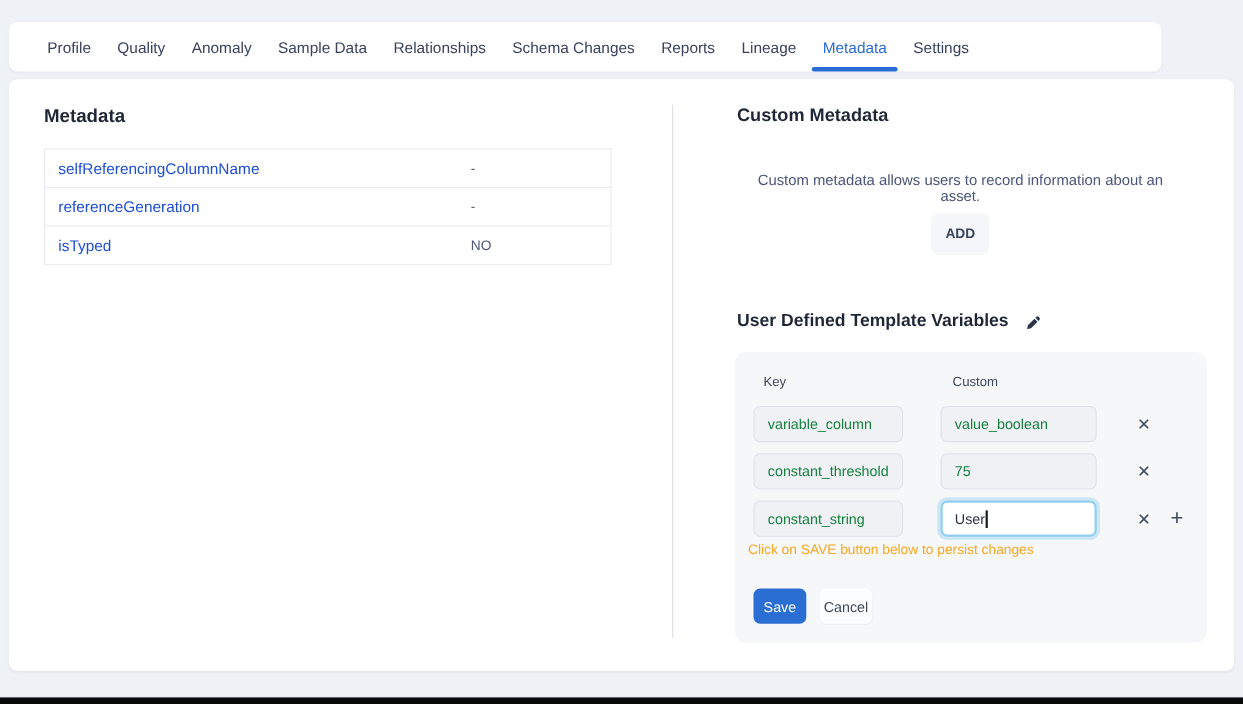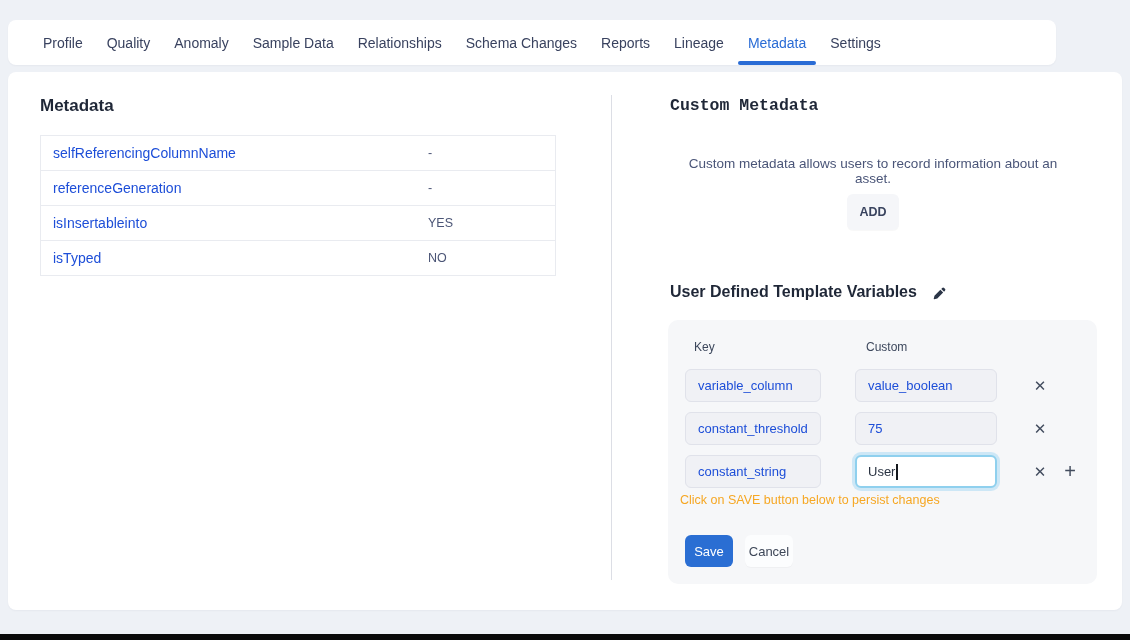--- a/index.html
+++ b/index.html
@@ -51,21 +51,21 @@
   }
   .kv-row {
     position:relative; height:35px; border-bottom:1px solid #e9ebf0;
     display:flex; align-items:center;
   }
   .kv-key { padding-left:12px; font-size:14px; color:#1d4ed8; }
   .kv-val { position:absolute; left:387px; font-size:12.5px; color:#4b5576; }
 
   
   .right { position:absolute; left:604px; top:0; right:0; height:100%; }
-  .right .title-custom { position:absolute; left:58px; top:24px; font-size:16.5px; font-weight:600; color:#1f2737;font-family:Liberation Mono, monospace; }
+  .right .title-custom { position:absolute; left:58px; top:24px; font-size:16.5px; font-weight:600; color:#1f2737; }
   .desc {
     position:absolute; left:58px; right:46px; top:84px;
     text-align:center; font-size:13.5px; color:#4a5578;
   }
   .add-wrap { position:absolute; left:58px; right:46px; top:122px; display:flex; justify-content:center; }
   .add-btn {
     min-width:50px; height:36px; padding:0 12px;
     background:#f5f6f9; border:none; border-radius:6px;
     font-family:inherit; font-size:12.5px; font-weight:600; color:#3a445f;
     cursor:pointer; box-shadow:0 1px 1px rgba(16,24,40,.03);
@@ -83,21 +83,21 @@
     background:#f6f7f9; border-radius:10px;
   }
   .col-label { position:absolute; top:20px; font-size:12px; color:#3c475c; }
   .col-label.key { left:26px; }
   .col-label.value { left:198px; }
 
   .field {
     position:absolute; height:33px; border-radius:6px;
     background:#f0f1f5; border:1px solid #e0e2ea;
     display:flex; align-items:center; padding:0 12px;
-    font-size:13px; color:#1d4ed8; cursor:text; white-space:nowrap; overflow:hidden;
+    font-size:13px; color:#15803d; cursor:text; white-space:nowrap; overflow:hidden;
   }
   .field.key-col   { left:17px;  width:136px; }
   .field.value-col { left:187px; width:142px; }
   .row-0 { top:49px; } .row-1 { top:92px; } .row-2 { top:135px; }
   .field.focused {
     background:#fff; border:2px solid #8fd0ee; padding:0 11px;
     box-shadow:0 0 0 3px rgba(130,200,240,.35);
     color:#2a3342;
   }
   .caret { display:inline-block; width:1.5px; height:16px; background:#15181d; margin-left:1px; }
@@ -155,24 +155,20 @@
       <div class="kv-table">
         <div class="kv-row">
           <span class="kv-key">selfReferencingColumnName</span>
           <span class="kv-val">-</span>
         </div>
         <div class="kv-row">
           <span class="kv-key">referenceGeneration</span>
           <span class="kv-val">-</span>
         </div>
         <div class="kv-row">
-          <span class="kv-key">isInsertableinto</span>
-          <span class="kv-val">YES</span>
-        </div>
-        <div class="kv-row">
           <span class="kv-key">isTyped</span>
           <span class="kv-val">NO</span>
         </div>
       </div>
     </section>
 
     <section class="right">
       <h2 class="title-custom">Custom Metadata</h2>
       <p class="desc">Custom metadata allows users to record information about an asset.</p>
       <div class="add-wrap">

